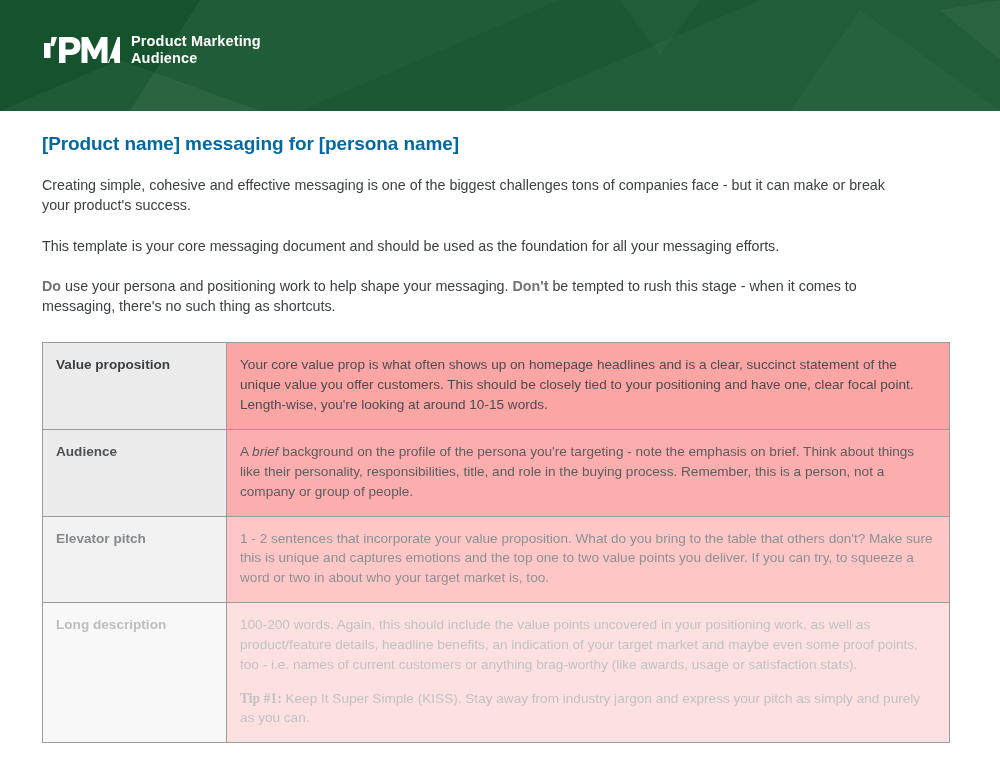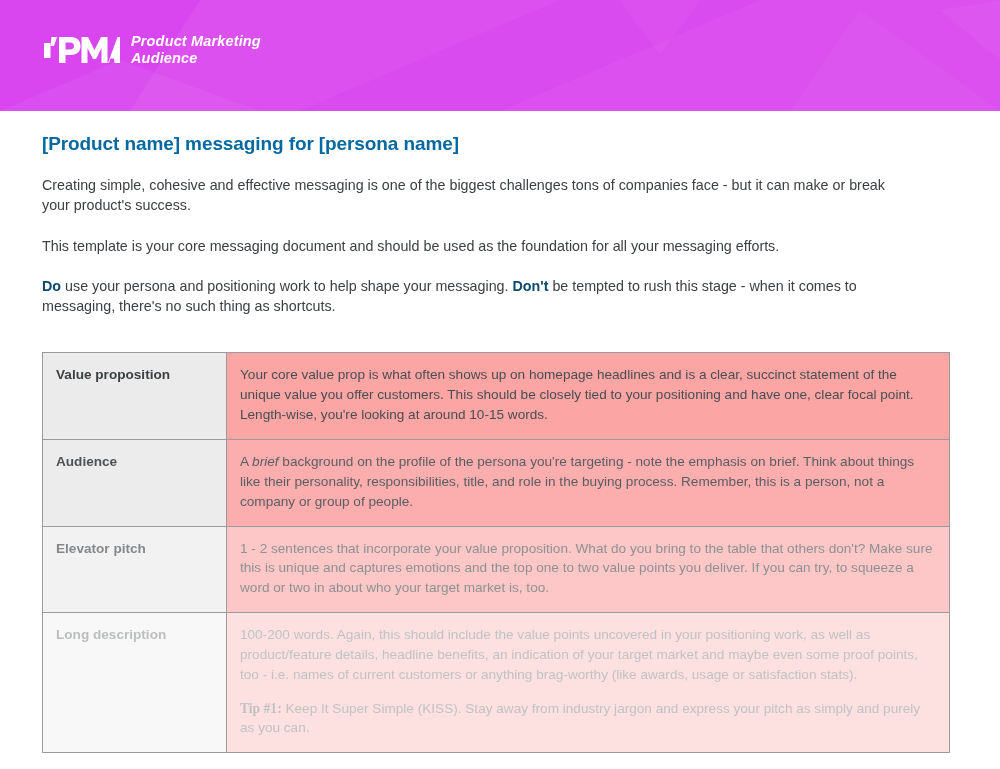--- a/index.html
+++ b/index.html
@@ -13,23 +13,22 @@
     font-family: "Liberation Sans", sans-serif;
     color: #3c4043;
     overflow: hidden;
   }
 
   
   .banner {
     position: relative;
     width: 1000px;
     height: 111px;
-    background: #d946ef;
+    background: #14532d;
     overflow: hidden;
-    font-style: italic;
   }
   .banner-shapes {
     position: absolute;
     inset: 0;
     width: 1000px;
     height: 111px;
   }
   .logo-wrap {
     position: absolute;
     left: 44px;
@@ -71,25 +70,25 @@
     letter-spacing: -0.1px;
   }
   .para {
     margin: 0;
     padding-top: 20px;
     font-size: 14.3px;
     line-height: 1.42;
     color: #3c4043;
     max-width: 872px;
   }
-  .para b { font-weight: bold; color: #0c4a6e; }
+  .para b { font-weight: bold; color: #737373; }
 
   
   .tbl {
-    margin-top: 36px;
+    margin-top: 26px;
     width: 908px;
     border-collapse: collapse;
     table-layout: fixed;
   }
   .tbl td {
     vertical-align: top;
     padding: 12px 13px 14px 13px;
     font-size: 13.6px;
     line-height: 1.46;
     border: 1px solid #9b9b9b;

